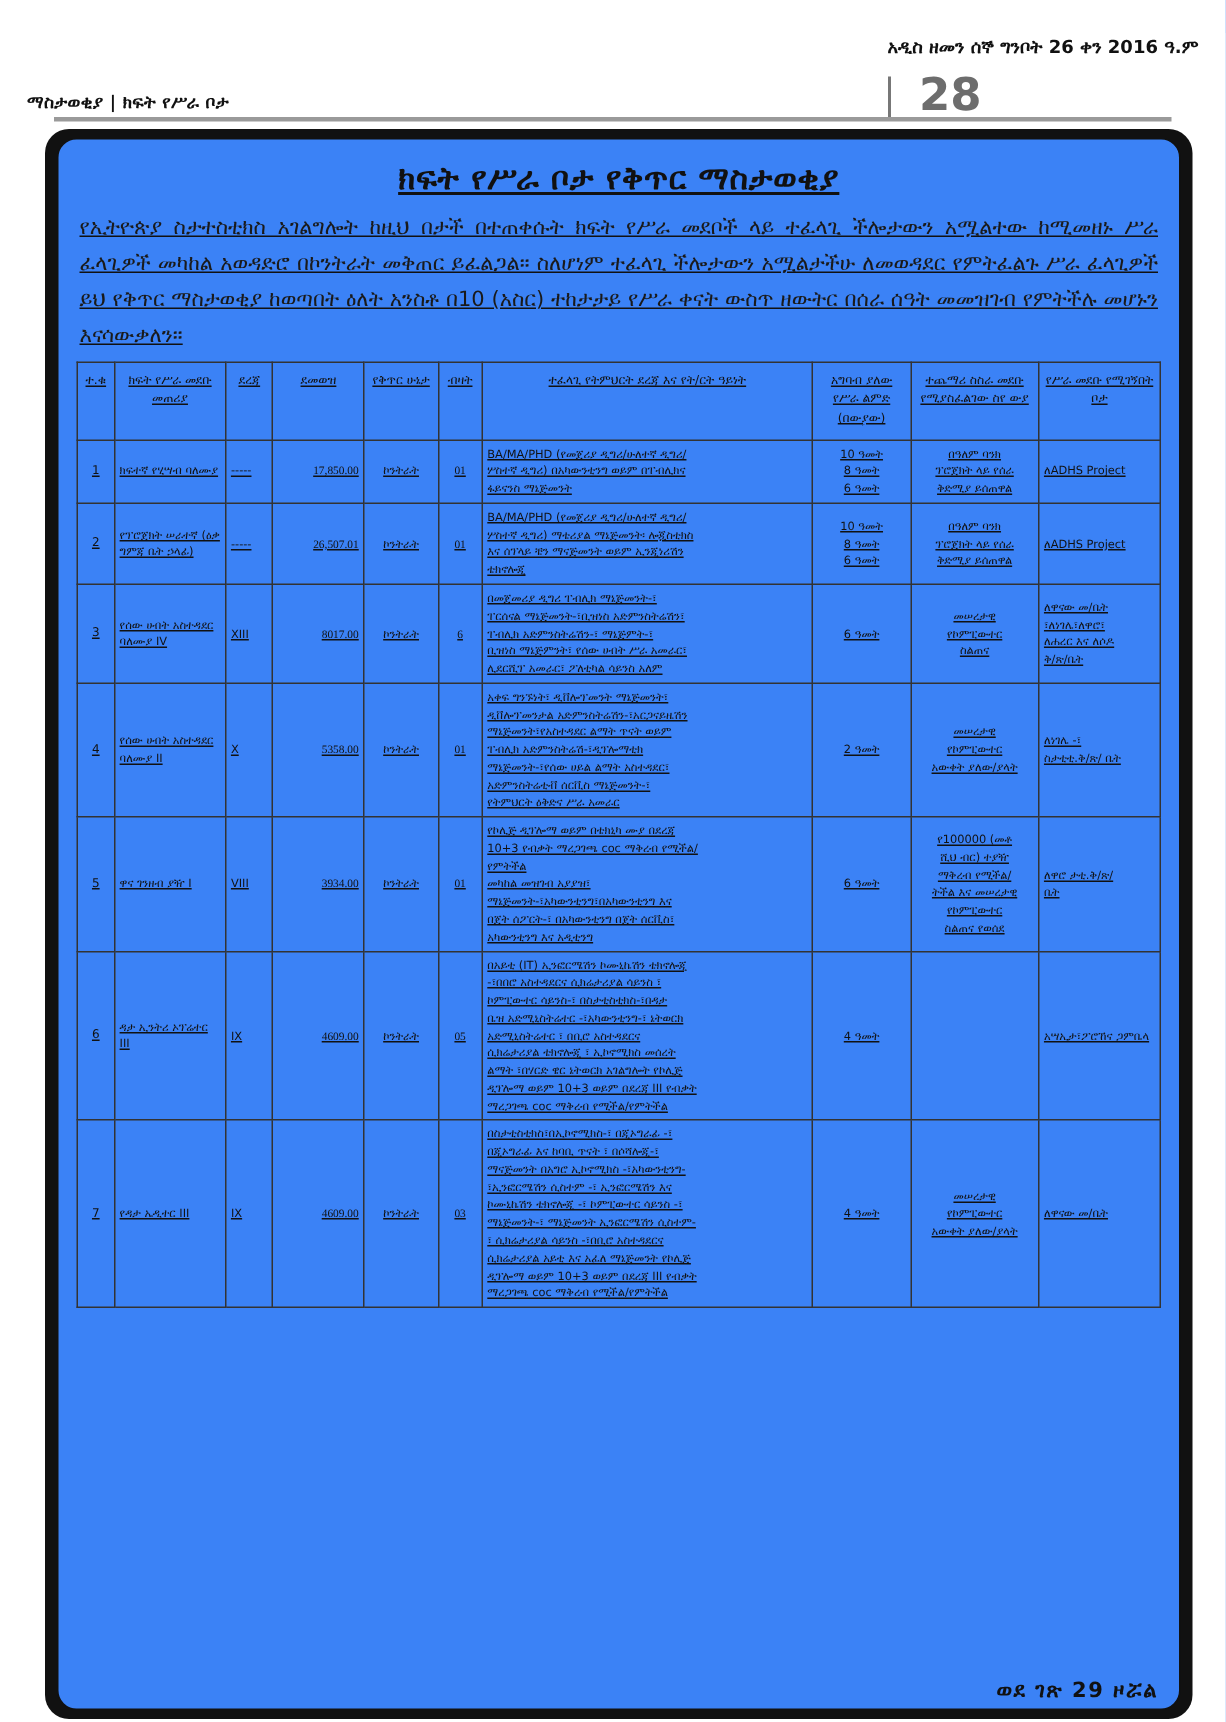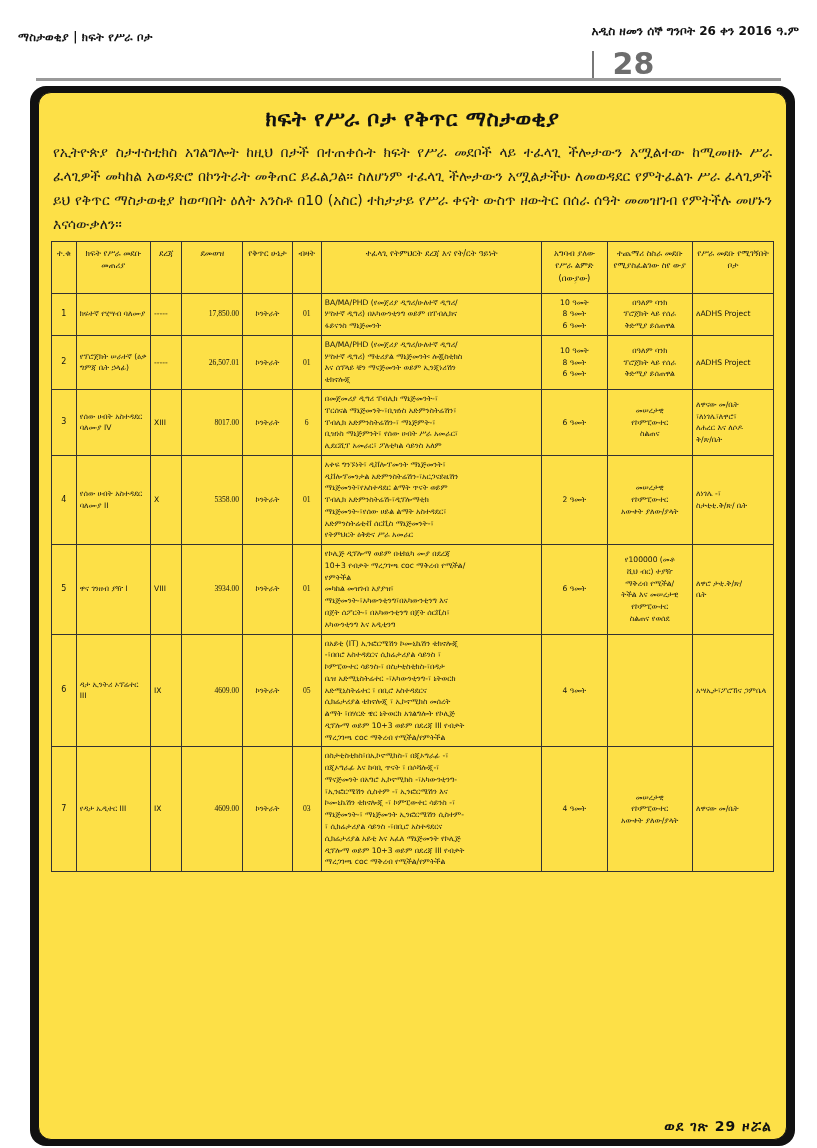--- a/index.html
+++ b/index.html
@@ -32,20 +32,21 @@
     display: flex;
     align-items: flex-start;
     justify-content: space-between;
   }
   .masthead-left {
     font-size: 11.5px;
     font-weight: bold;
     letter-spacing: 0.2px;
     padding-top: 8px;
     white-space: nowrap;
+    margin-top: 31px;
   }
   .masthead-right {
     display: flex;
     align-items: flex-start;
     gap: 8px;
     padding-top: 2px;
     flex-direction: column;
   }
   .masthead-date {
     font-size: 12px;
@@ -87,26 +88,27 @@
     bottom: 24px;
     background: #111;
     border-radius: 16px;
   }
   .white-card {
     position: absolute;
     left: 38px;
     top: 70px;
     right: 30px;
     bottom: 30px;
-    background: #fde047;
+    background: #3b82f6;
     border: 1px solid #111;
     border-radius: 13px;
     box-sizing: border-box;
     padding: 10px 12px 8px 12px;
     overflow: hidden;
+    text-decoration: underline;
   }
 
   
   .ad-title {
     text-align: center;
     font-size: 21px;
     font-weight: bold;
     letter-spacing: 0.5px;
     margin: 4px 0 8px 0;
     line-height: 1.2;

